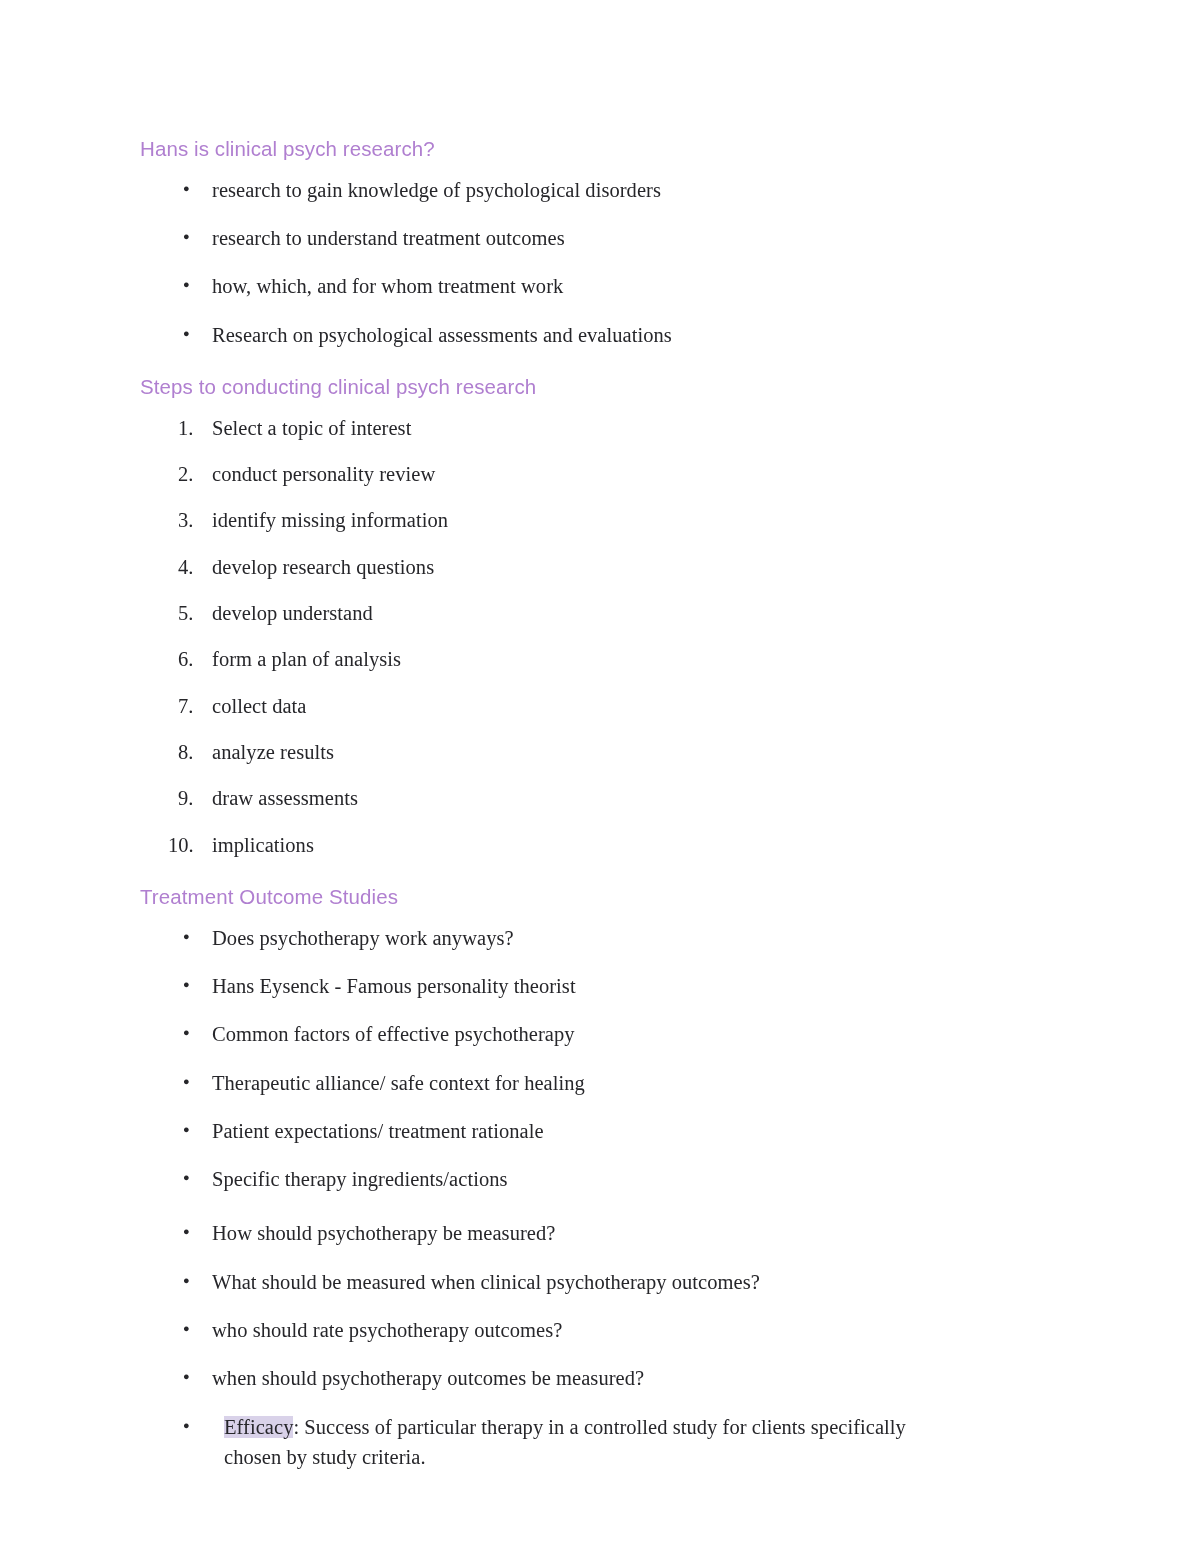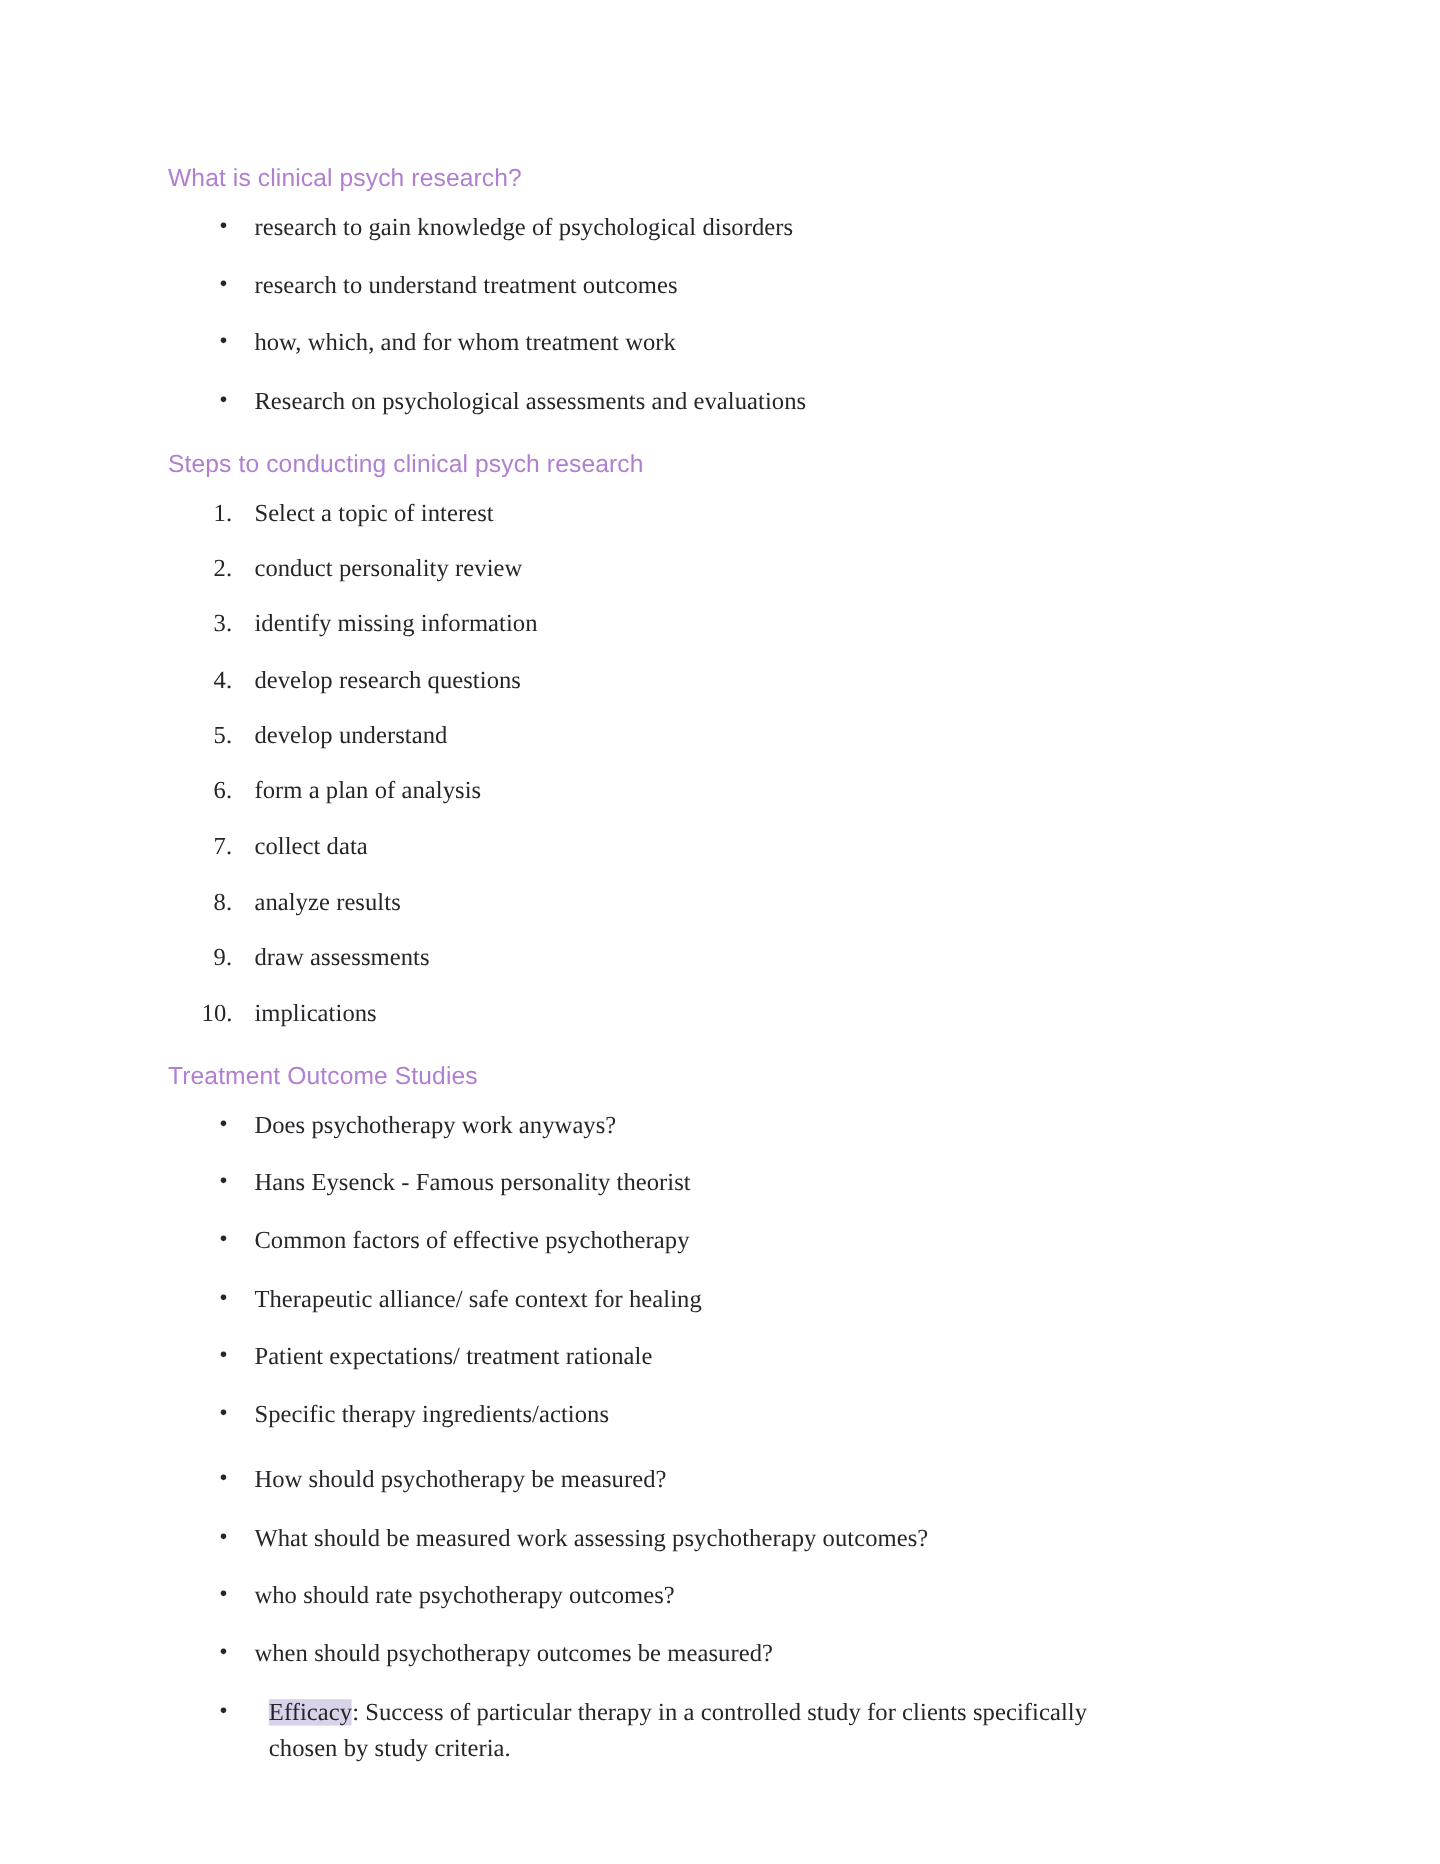--- a/index.html
+++ b/index.html
@@ -92,21 +92,21 @@
     margin-bottom: 14px;
   }
 </style>
 </head>
 <body>
 
 <div class="page">
   <div class="doc-body">
 
     <div class="section">
-      <h2 class="section-heading">What is clinical psych research?</h2>
+      <h2 class="section-heading">Hans is clinical psych research?</h2>
       <ul class="bullets">
         <li>research to gain knowledge of psychological disorders</li>
         <li>research to understand treatment outcomes</li>
         <li>how, which, and for whom treatment work</li>
         <li>Research on psychological assessments and evaluations</li>
       </ul>
     </div>
 
     <div class="section">
       <h2 class="section-heading">Steps to conducting clinical psych research</h2>
@@ -132,21 +132,21 @@
         <li>Common factors of effective psychotherapy</li>
         <li>Therapeutic alliance/ safe context for healing</li>
         <li>Patient expectations/ treatment rationale</li>
         <li>Specific therapy ingredients/actions</li>
       </ul>
     </div>
 
     <div class="section">
       <ul class="bullets">
         <li>How should psychotherapy be measured?</li>
-        <li>What should be measured work assessing psychotherapy outcomes?</li>
+        <li>What should be measured when clinical psychotherapy outcomes?</li>
         <li>who should rate psychotherapy outcomes?</li>
         <li>when should psychotherapy outcomes be measured?</li>
         <li>
           <span class="wrap-line"><span class="highlight">Efficacy</span><span>: Success of particular therapy in a controlled study for clients specifically</span></span>
           <span class="wrap-line">chosen by study criteria.</span>
         </li>
       </ul>
     </div>
 
   </div>

